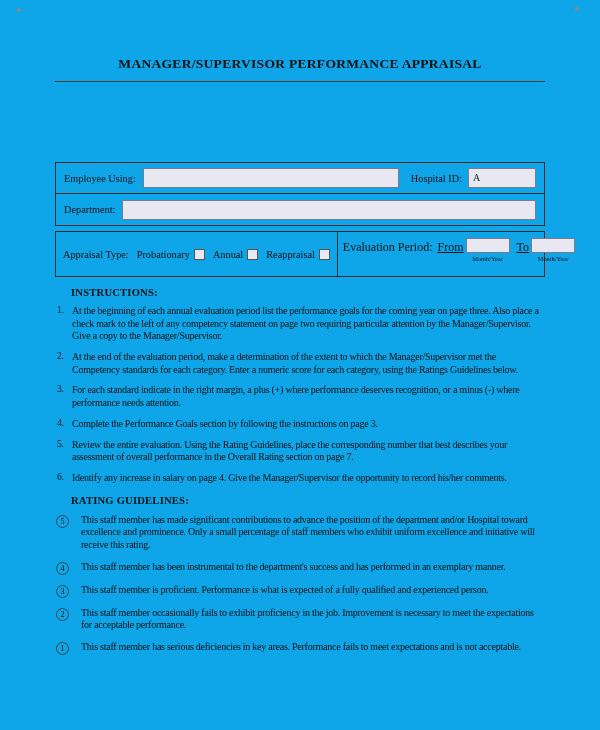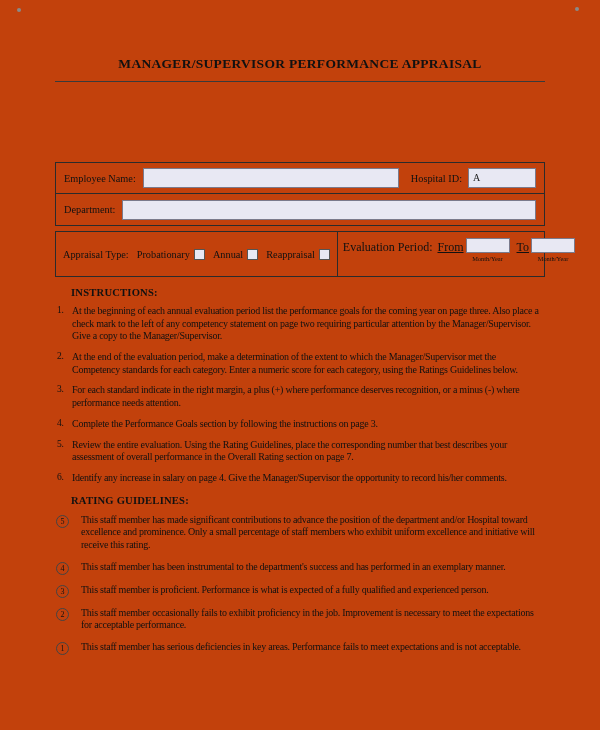--- a/index.html
+++ b/index.html
@@ -1,18 +1,18 @@
 <!DOCTYPE html>
 <html><head>
 <meta charset="utf-8">
 <style>
   * { margin:0; padding:0; box-sizing:border-box; }
   html,body { background:#ffffff; }
   .page {
-    position:relative; width:600px; height:730px; background:#c2410c;
+    position:relative; width:600px; height:730px; background:#0ea5e9;
     font-family:"Liberation Serif", serif; color:#111; overflow:hidden;
   }
   .corner-mark { position:absolute; width:4px; height:4px; background:#8a8a8a; border-radius:50%; }
   .cm-left { left:17px; top:8px; }
   .cm-right { right:21px; top:7px; }
 
   .title {
     padding-top:56px; text-align:center;
     font-size:13.5px; font-weight:bold; letter-spacing:0.3px;
   }
@@ -62,21 +62,21 @@
 <div class="page">
 
   <span class="corner-mark cm-left"></span>
   <span class="corner-mark cm-right"></span>
 
   <div class="title">MANAGER/SUPERVISOR PERFORMANCE APPRAISAL</div>
   <div class="title-rule"></div>
 
   <div class="info-box">
     <div class="form-row">
-      <span class="flabel">Employee Name:</span>
+      <span class="flabel">Employee Using:</span>
       <span class="field grow"></span>
       <span class="flabel hosp-label">Hospital ID:</span>
       <span class="field hosp-field">A</span>
     </div>
     <div class="form-row">
       <span class="flabel">Department:</span>
       <span class="field grow"></span>
     </div>
   </div>
 

